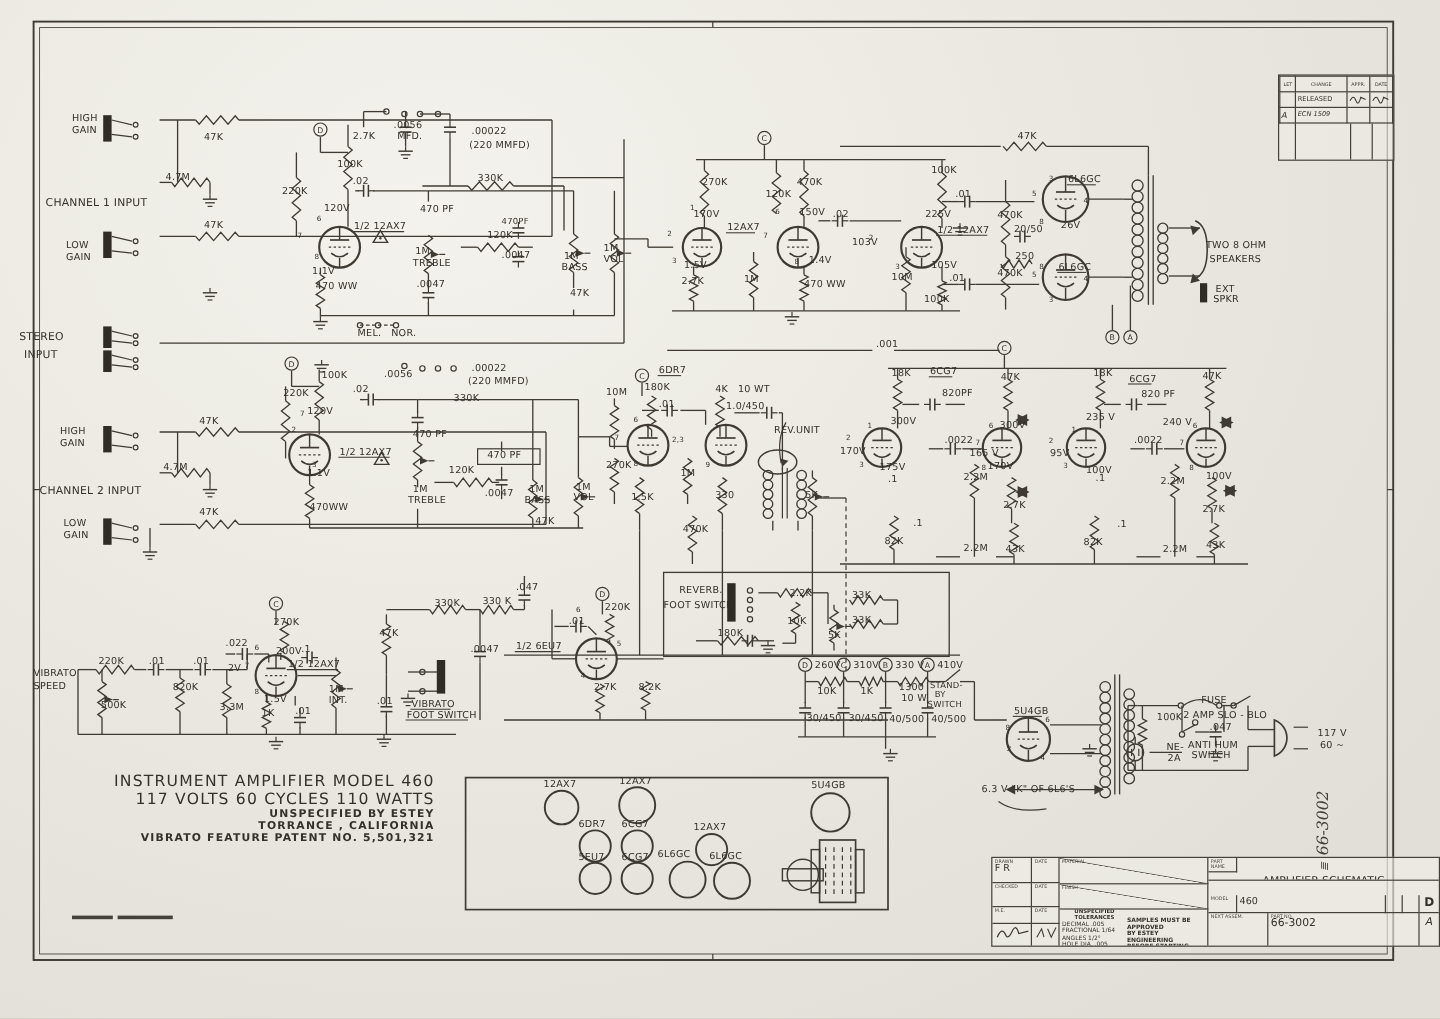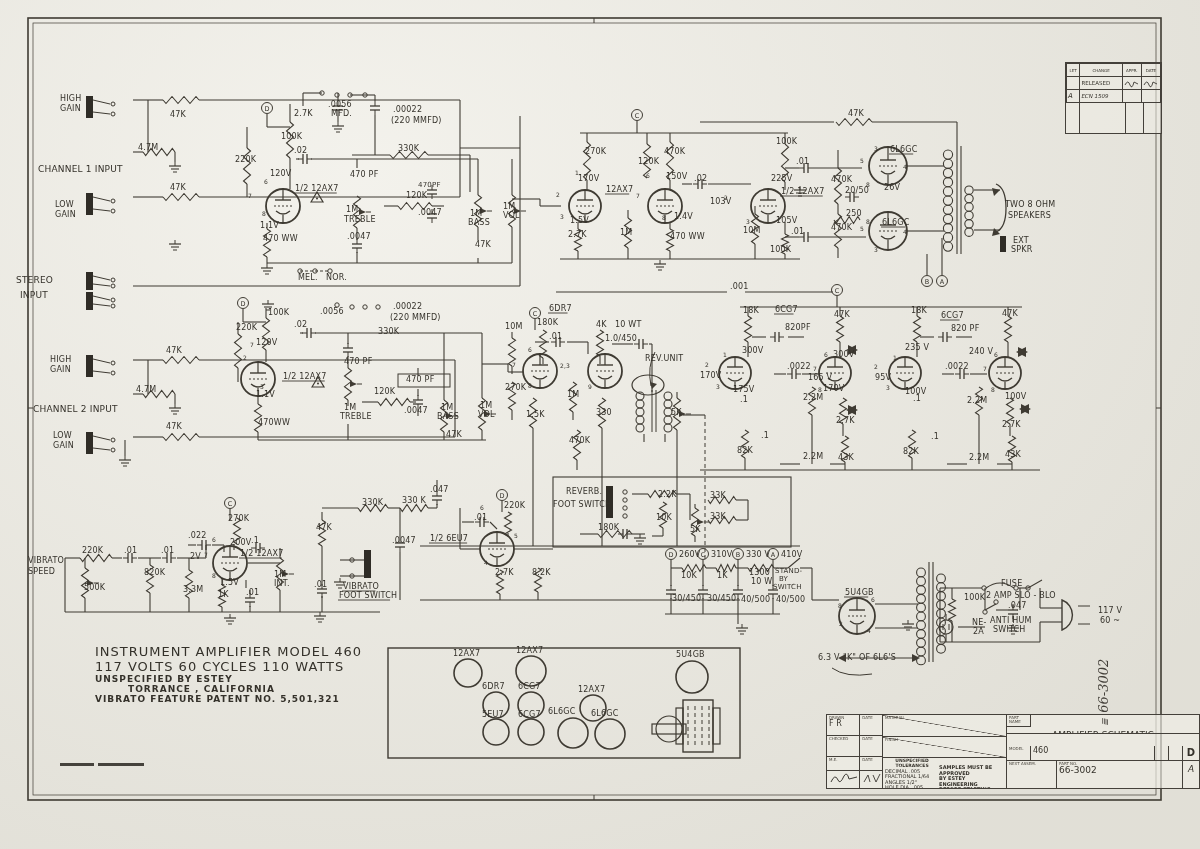--- a/index.html
+++ b/index.html
@@ -1194,21 +1194,21 @@
       <text x="212" y="578" font-size="6" fill="#34312a" font-family="DejaVu Sans,sans-serif" letter-spacing="0.2">8</text>
       <text x="480" y="510" font-size="6" fill="#34312a" font-family="DejaVu Sans,sans-serif" letter-spacing="0.2">6</text>
       <text x="514" y="538" font-size="6" fill="#34312a" font-family="DejaVu Sans,sans-serif" letter-spacing="0.2">5</text>
       <text x="484" y="565" font-size="6" fill="#34312a" font-family="DejaVu Sans,sans-serif" letter-spacing="0.2">4</text>
       <text x="838" y="608" font-size="6" fill="#34312a" font-family="DejaVu Sans,sans-serif" letter-spacing="0.2">8</text>
       <text x="871" y="602" font-size="6" fill="#34312a" font-family="DejaVu Sans,sans-serif" letter-spacing="0.2">6</text>
       <text x="839" y="626" font-size="6" fill="#34312a" font-family="DejaVu Sans,sans-serif" letter-spacing="0.2">2</text>
       <text x="867" y="633" font-size="6" fill="#34312a" font-family="DejaVu Sans,sans-serif" letter-spacing="0.2">4</text>
     </svg>
 
-  <div id="info-block" class="ov" style="left:95px;top:644px;">
+  <div id="info-block" class="ov" style="left:95px;top:644px;text-align:right;">
       <div class="il-big">INSTRUMENT  AMPLIFIER  MODEL  460</div>
       <div class="il-big">117  VOLTS  60  CYCLES  110  WATTS</div>
       <div class="il-med">UNSPECIFIED  BY  ESTEY</div>
       <div class="il-med">&nbsp;&nbsp;&nbsp;&nbsp;&nbsp;&nbsp;&nbsp;&nbsp;TORRANCE , CALIFORNIA</div>
       <div class="il-med">VIBRATO  FEATURE  PATENT  NO. 5,501,321</div>
     </div>
 
   <div id="title-block" class="ov">
     <div style="width:56px;display:flex;flex-direction:column;">
       <div style="display:flex;height:22px;">

